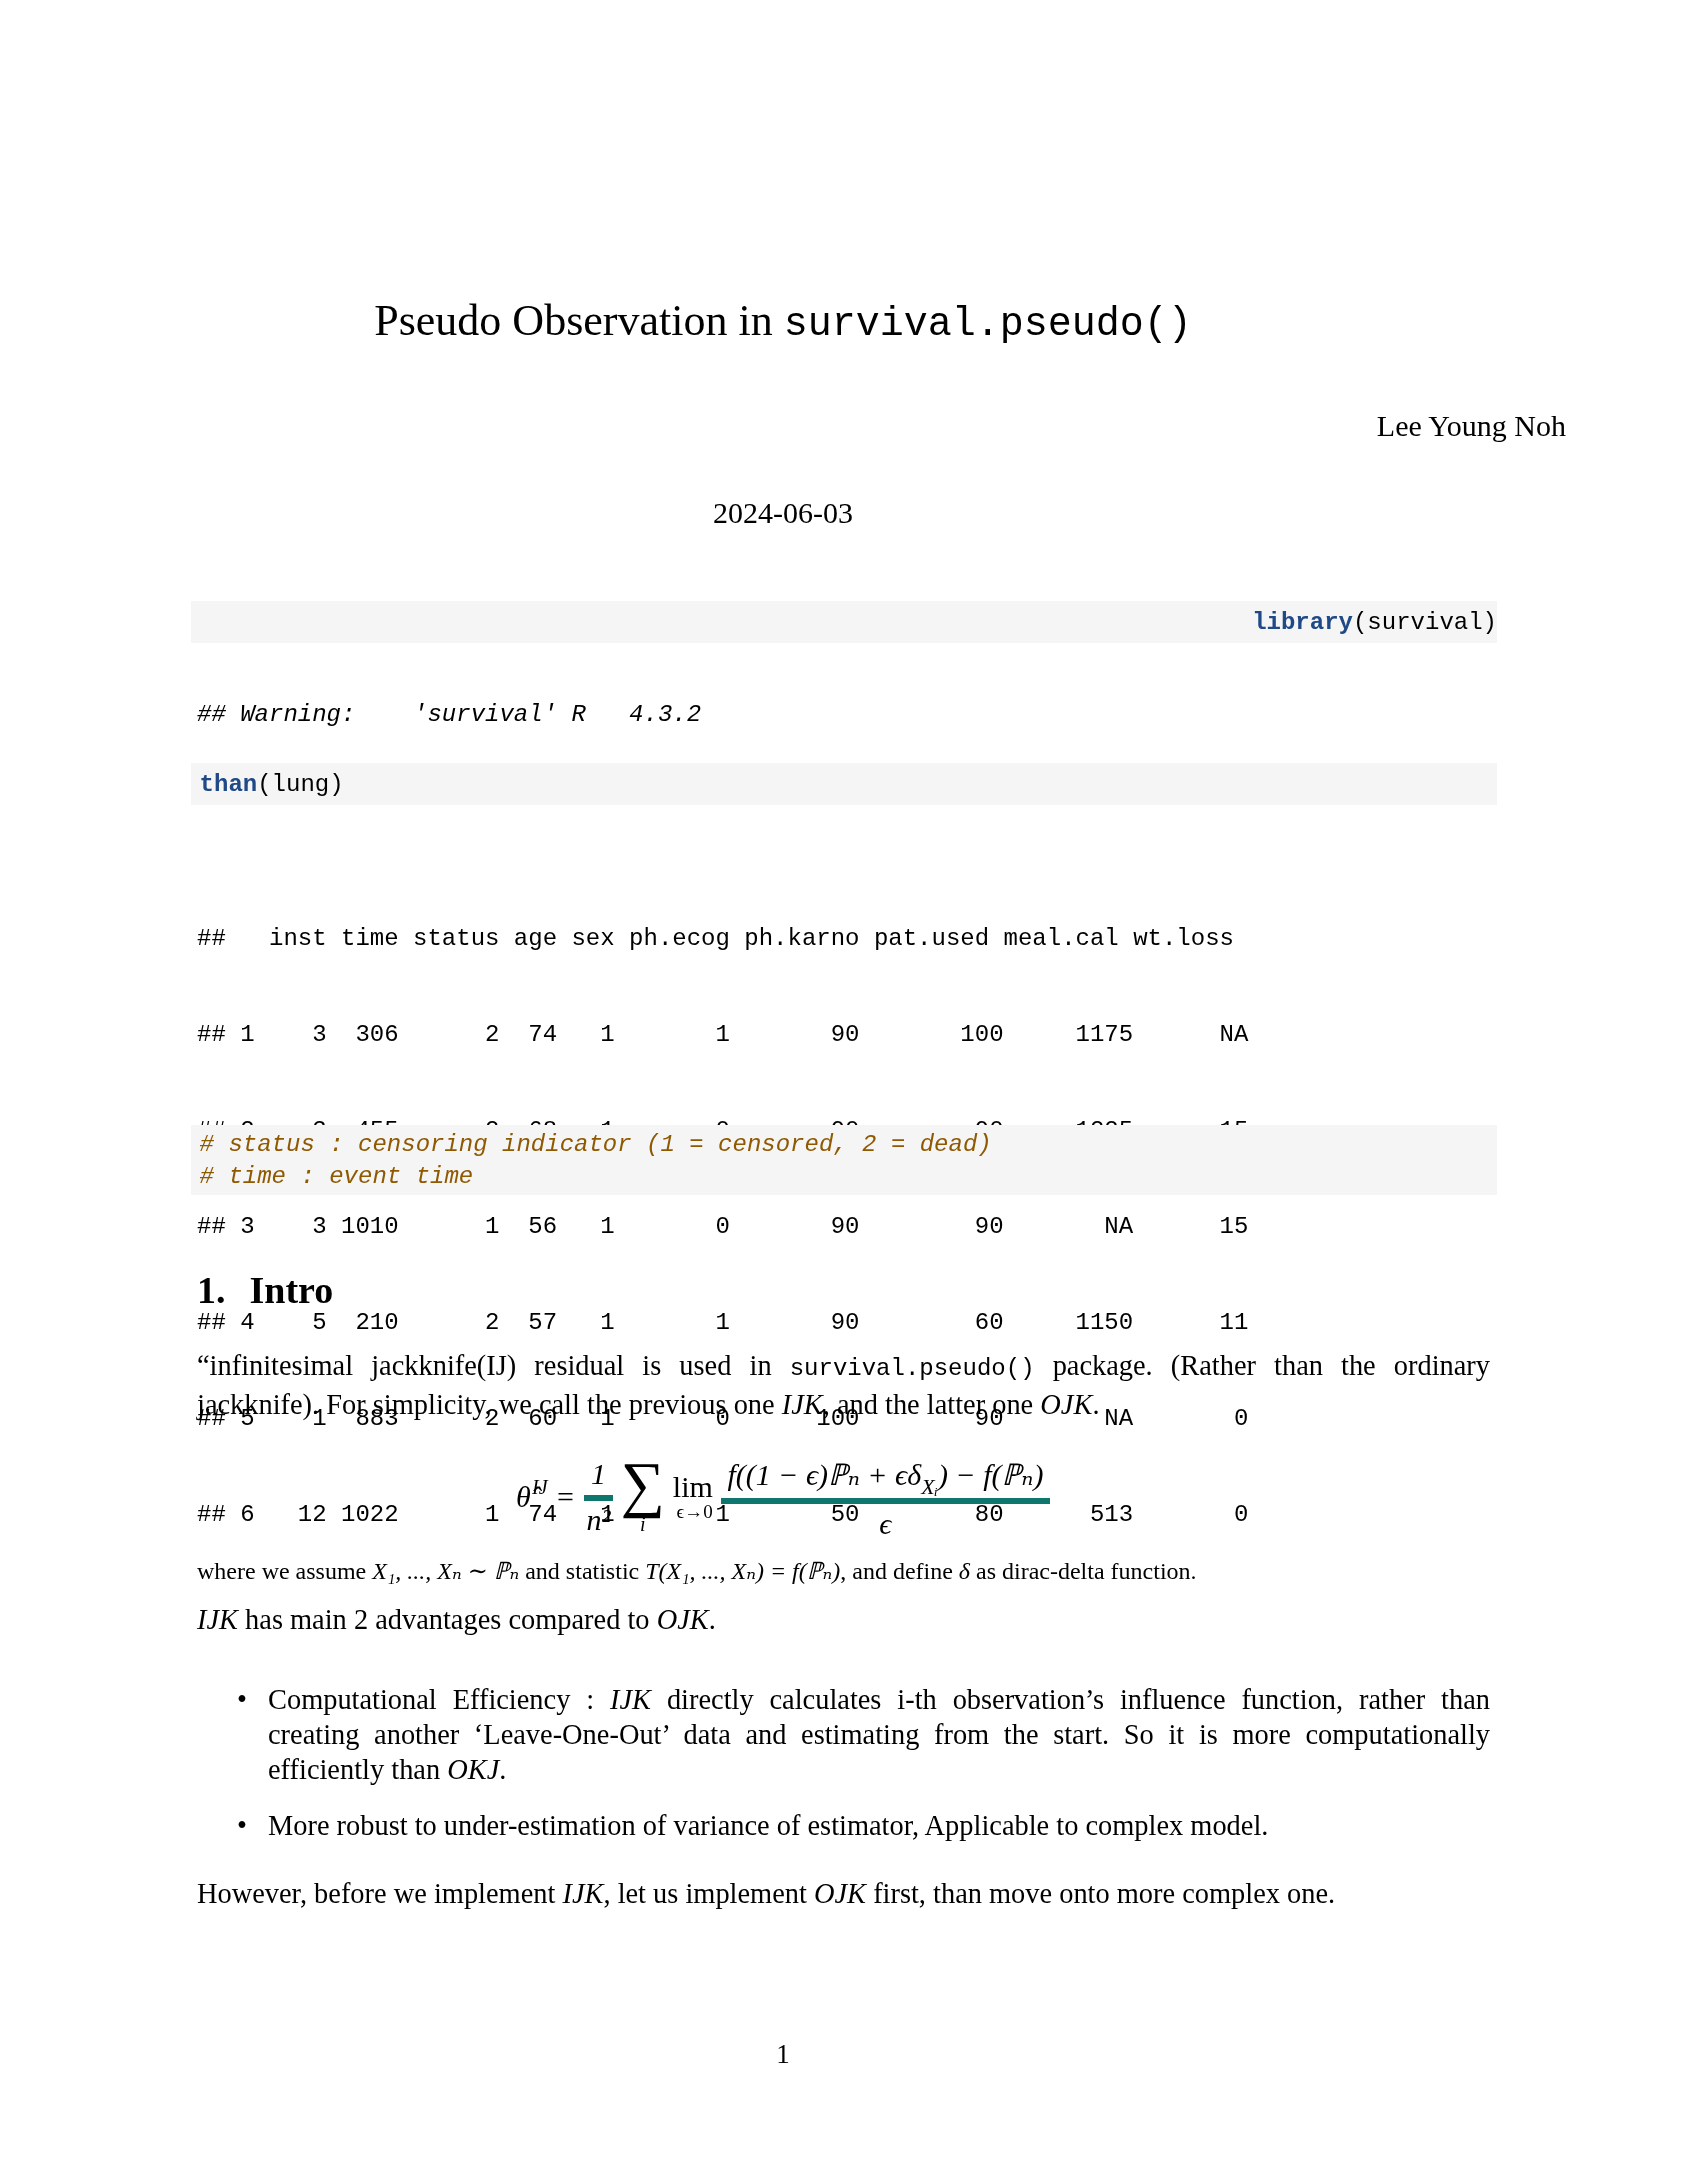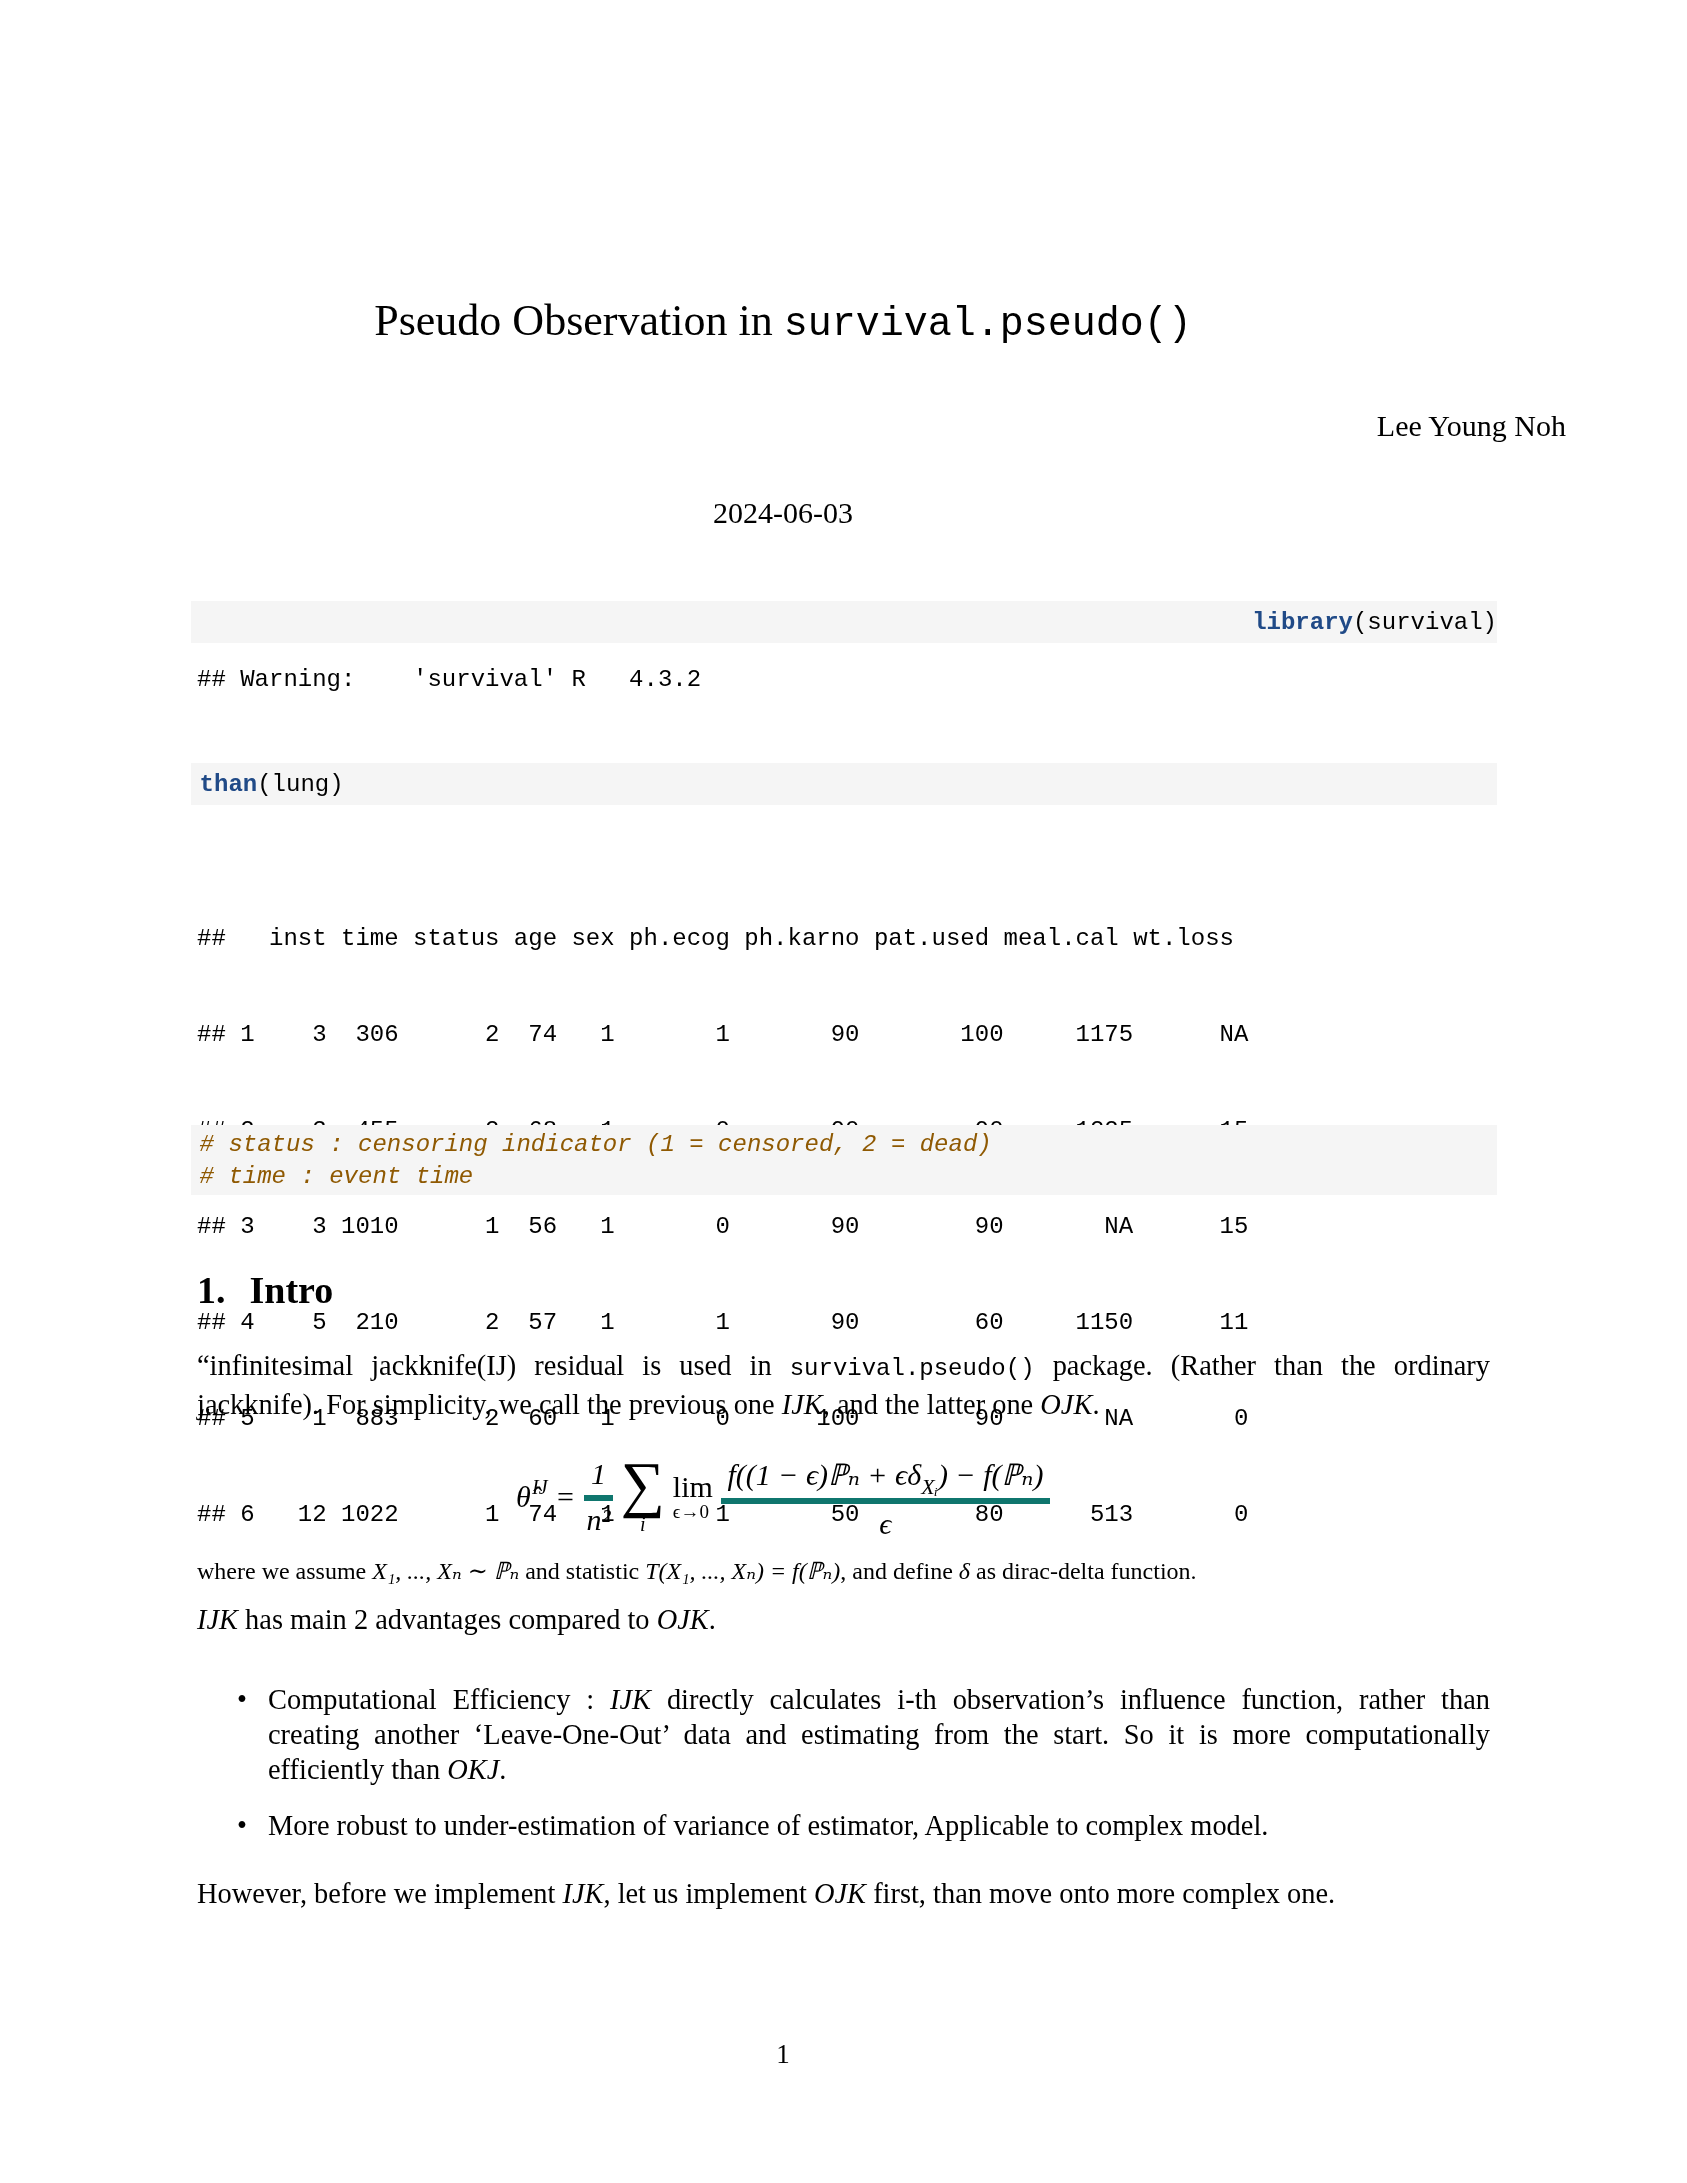--- a/index.html
+++ b/index.html
@@ -24,22 +24,22 @@
   .mono{font-family:"Liberation Mono","DejaVu Sans Mono",monospace;font-size:24px;}
   .codeblock{
     position:absolute;left:191px;width:1306px;height:42px;
     background:#f5f5f5;display:flex;align-items:center;
   }
   .codeblock .codeline{padding-left:8.6px;white-space:pre;}
   .kw{color:#204a87;font-weight:bold;}
   .block1{top:601px;justify-content:flex-end;}
   .block2{top:763px;}
   .warning{
-    position:absolute;top:664px;left:197px;
-    white-space:pre;line-height:32px;
+    position:absolute;top:699px;left:197px;
+    white-space:pre;line-height:32px;font-style:italic;
   }
   .tableout{
     position:absolute;top:859px;left:197px;
     white-space:pre;line-height:32px;
   }
   .tableout div{white-space:pre;}
   .commentblock{
     position:absolute;top:1125px;left:191px;width:1306px;height:70px;
     background:#f5f5f5;padding-top:4px;box-sizing:border-box;
   }
@@ -67,21 +67,21 @@
     display:flex;justify-content:center;align-items:center;gap:8px;
     font-size:30px;font-style:italic;
   }
   .formula .sup{font-size:20px;position:relative;top:-13.2px;left:1.3px;}
   .frac{display:inline-flex;flex-direction:column;align-items:center;}
   .frac .num{padding:0 6.6px 4px;}
   .frac .den{border-top:6px solid #0f766e;align-self:stretch;text-align:center;padding-top:2.6px;}
   .sum{display:inline-flex;flex-direction:column;align-items:center;font-style:normal;}
   .sum .sigma{font-size:62px;line-height:53px;}
   .sum .ssub{font-size:20px;font-style:italic;margin-top:2.6px;}
-  .limc{display:inline-flex;flex-direction:column;align-items:flex-start;font-style:normal;}
+  .limc{display:inline-flex;flex-direction:column;align-items:flex-end;font-style:normal;}
   .limc .lword{font-size:30px;line-height:30px;}
   .limc .lsub{font-size:19px;line-height:20px;}
   .fsub{font-size:22px;position:relative;top:9.3px;}
   .feq{margin:0 2.6px;font-style:normal;}
 
   
   .where{position:absolute;top:1553px;left:197px;width:1293px;white-space:nowrap;font-size:24px;}
   .adv{position:absolute;top:1602px;left:197px;width:1293px;}
 
   

